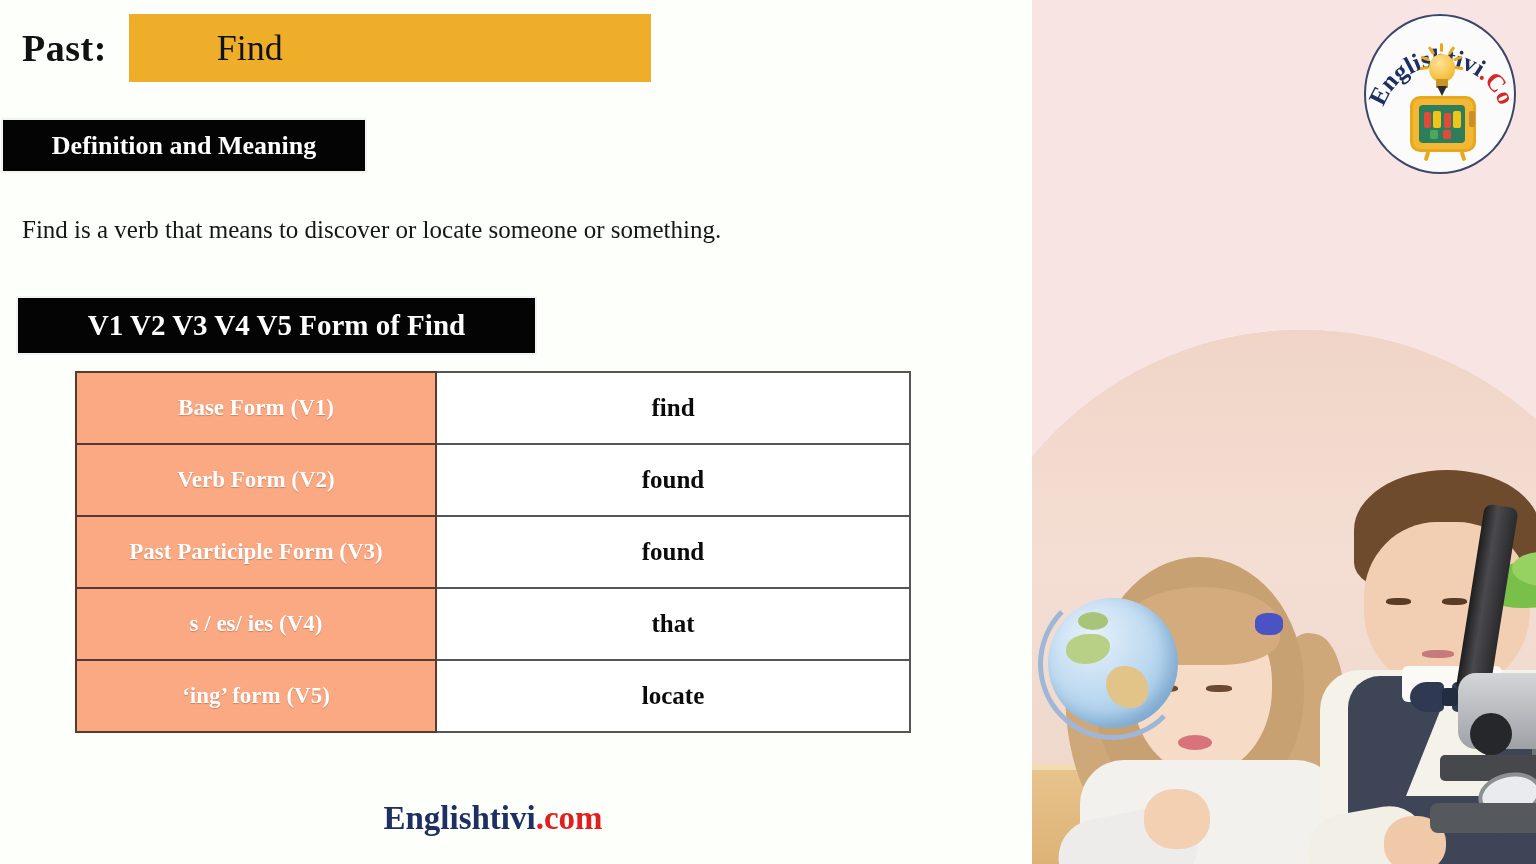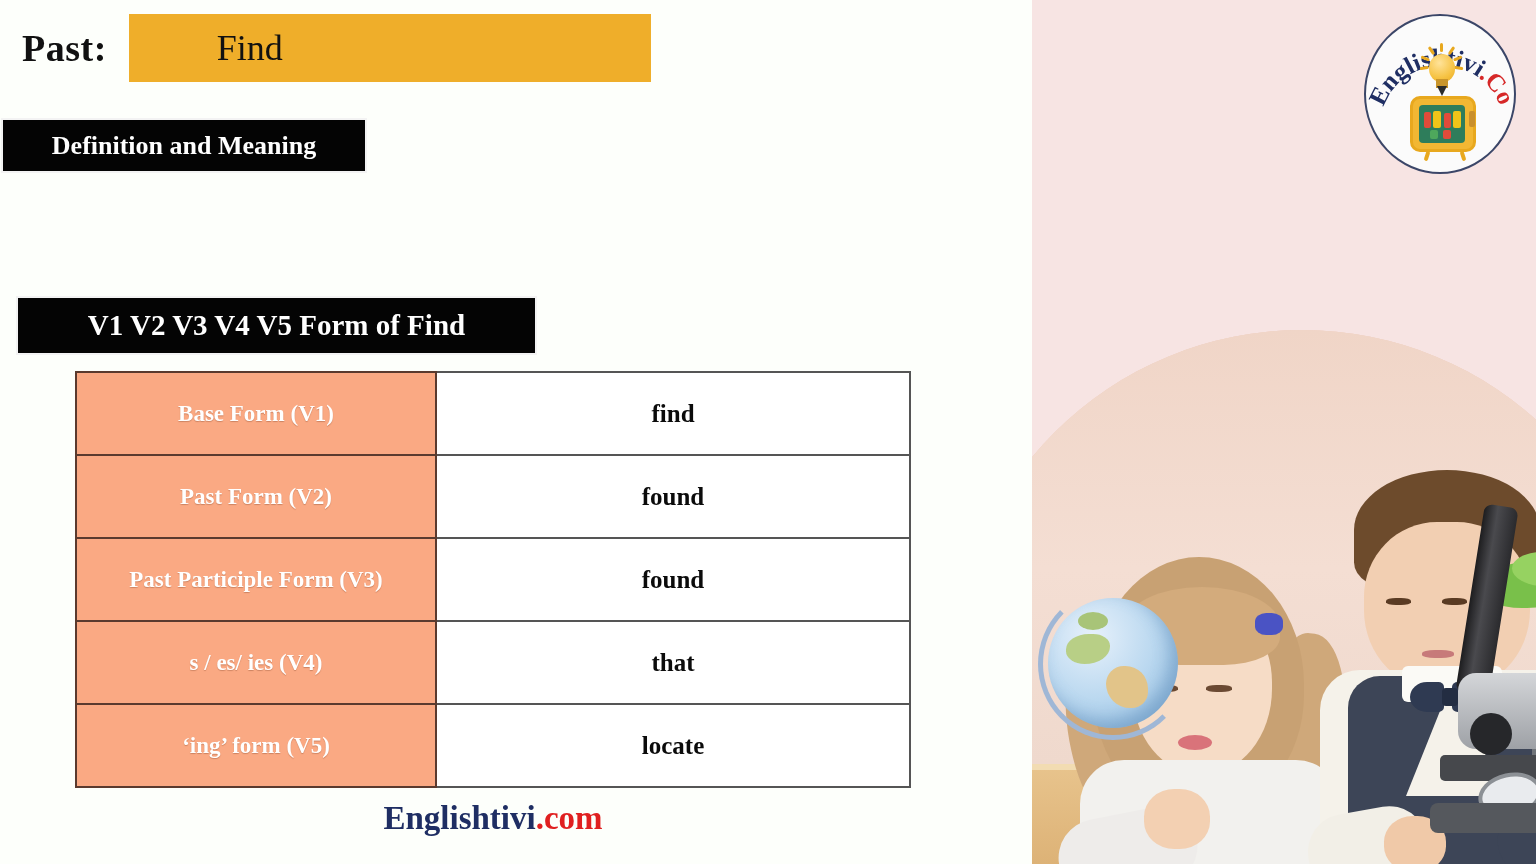--- a/index.html
+++ b/index.html
@@ -354,21 +354,21 @@
   }
 
   
   .forms-table {
     position: absolute;
     left: 75px; top: 371px;
     width: 836px;
     border-collapse: collapse;
   }
   .forms-table td {
-    height: 83px;
+    height: 72px;
     text-align: center;
     vertical-align: middle;
   }
   .forms-table td.label {
     width: 360px;
     background: #faa983;
     color: #ffffff;
     font-weight: bold;
     font-size: 23px;
     border: 2px solid #5a3a2e;
@@ -510,31 +510,32 @@
 
   <div class="verb-row">
     <span class="verb-label">Past:</span>
     <div class="verb-box">
       <span class="verb-word">Find</span>
     </div>
   </div>
 
   <div class="blackbox" id="definition-heading">Definition and Meaning</div>
 
+  <div class="definition-text">Find is a verb that means to discover or locate someone or something.</div>
 
   <div class="blackbox" id="forms-heading">V1 V2 V3 V4 V5 Form of Find</div>
 
   <table class="forms-table">
     <tbody id="forms-body">
         <tr>
           <td class="label">Base Form (V1)</td>
           <td class="value">find</td>
         </tr>
         <tr>
-          <td class="label">Past Form (V2)</td>
+          <td class="label">Verb Form (V2)</td>
           <td class="value">found</td>
         </tr>
         <tr>
           <td class="label">Past Participle Form (V3)</td>
           <td class="value">found</td>
         </tr>
         <tr>
           <td class="label">s / es/ ies (V4)</td>
           <td class="value">that</td>
         </tr>

